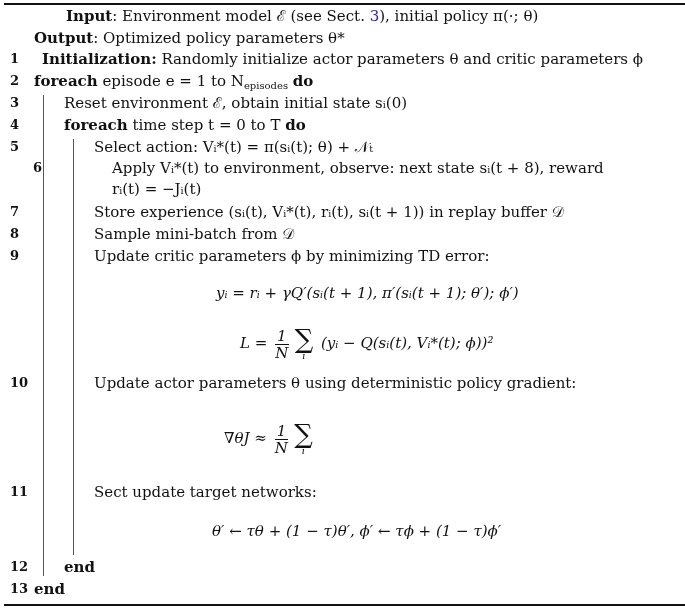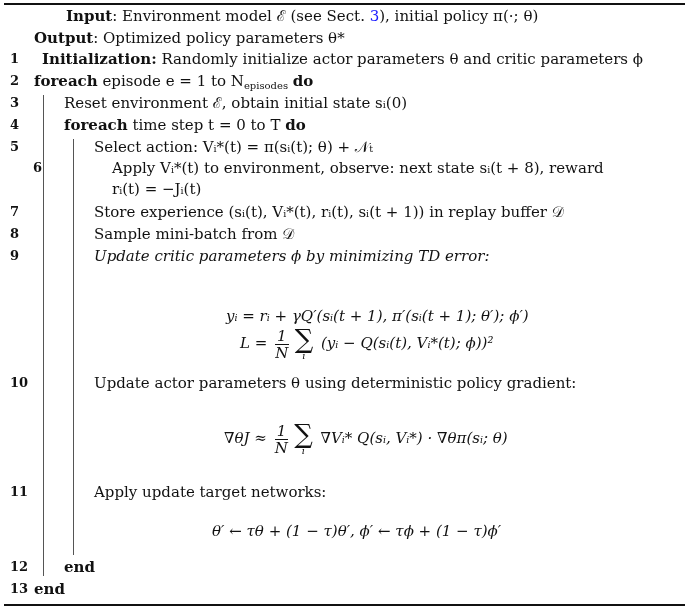--- a/index.html
+++ b/index.html
@@ -71,34 +71,33 @@
 
 <div class="line" style="left:94px;top:137px;">Select action: Vᵢ*(t) = π(sᵢ(t); θ) + 𝒩ₜ</div>
 
 <div class="line" style="left:112px;top:158px;">Apply Vᵢ*(t) to environment, observe: next state sᵢ(t + 8), reward</div>
 <div class="line" style="left:112px;top:179px;">rᵢ(t) = −Jᵢ(t)</div>
 
 <div class="line" style="left:94px;top:202px;">Store experience (sᵢ(t), Vᵢ*(t), rᵢ(t), sᵢ(t + 1)) in replay buffer 𝒟</div>
 
 <div class="line" style="left:94px;top:224px;">Sample mini-batch from 𝒟</div>
 
-<div class="line" style="left:94px;top:246px;font-style:italic;">Update critic parameters ϕ by minimizing TD error:</div>
-<div class="eq" style="left:226px;top:282px;margin-top:23px;">yᵢ = rᵢ + γQ′(sᵢ(t + 1), π′(sᵢ(t + 1); θ′); ϕ′)</div>
+<div class="line" style="left:94px;top:246px;">Update critic parameters ϕ by minimizing TD error:</div>
+<div class="eq" style="left:216px;top:282px;">yᵢ = rᵢ + γQ′(sᵢ(t + 1), π′(sᵢ(t + 1); θ′); ϕ′)</div>
 <div class="eq" style="left:240px;top:323px;line-height:40px;">
   <span>L =</span>
   <span class="frac"><span class="n">1</span><span>N</span></span><span class="sum"><span class="s">∑</span><span class="ix">i</span></span>
   <span>(yᵢ − Q(sᵢ(t), Vᵢ*(t); ϕ))²</span>
 </div>
 
 <div class="line" style="left:94px;top:373px;">Update actor parameters θ using deterministic policy gradient:</div>
 <div class="eq" style="left:224px;top:418px;line-height:40px;">
   <span>∇θJ ≈</span>
   <span class="frac"><span class="n">1</span><span>N</span></span><span class="sum"><span class="s">∑</span><span class="ix">i</span></span>
-  <span>∇Vᵢ* Q(sᵢ, Vᵢ*) · ∇θπ(sᵢ; θ)</span>
 </div>
 
-<div class="line" style="left:94px;top:482px;">Apply update target networks:</div>
+<div class="line" style="left:94px;top:482px;">Sect update target networks:</div>
 <div class="eq" style="left:212px;top:520px;">θ′ ← τθ + (1 − τ)θ′,    ϕ′ ← τϕ + (1 − τ)ϕ′</div>
 
 <div class="line b" style="left:64px;top:557px;">end</div>
 <div class="line b" style="left:34px;top:579px;">end</div>
 
 <div class="rule-bot"></div>
 
 </body></html>

